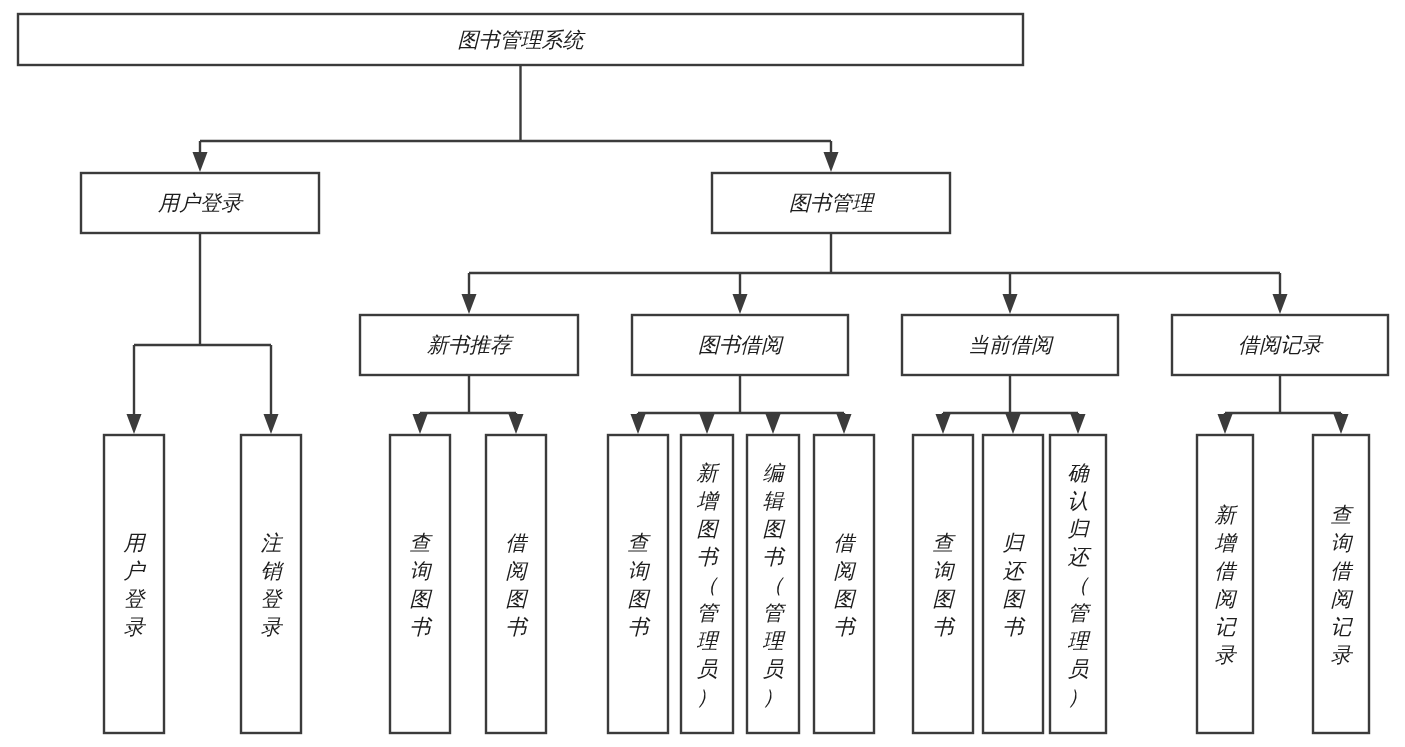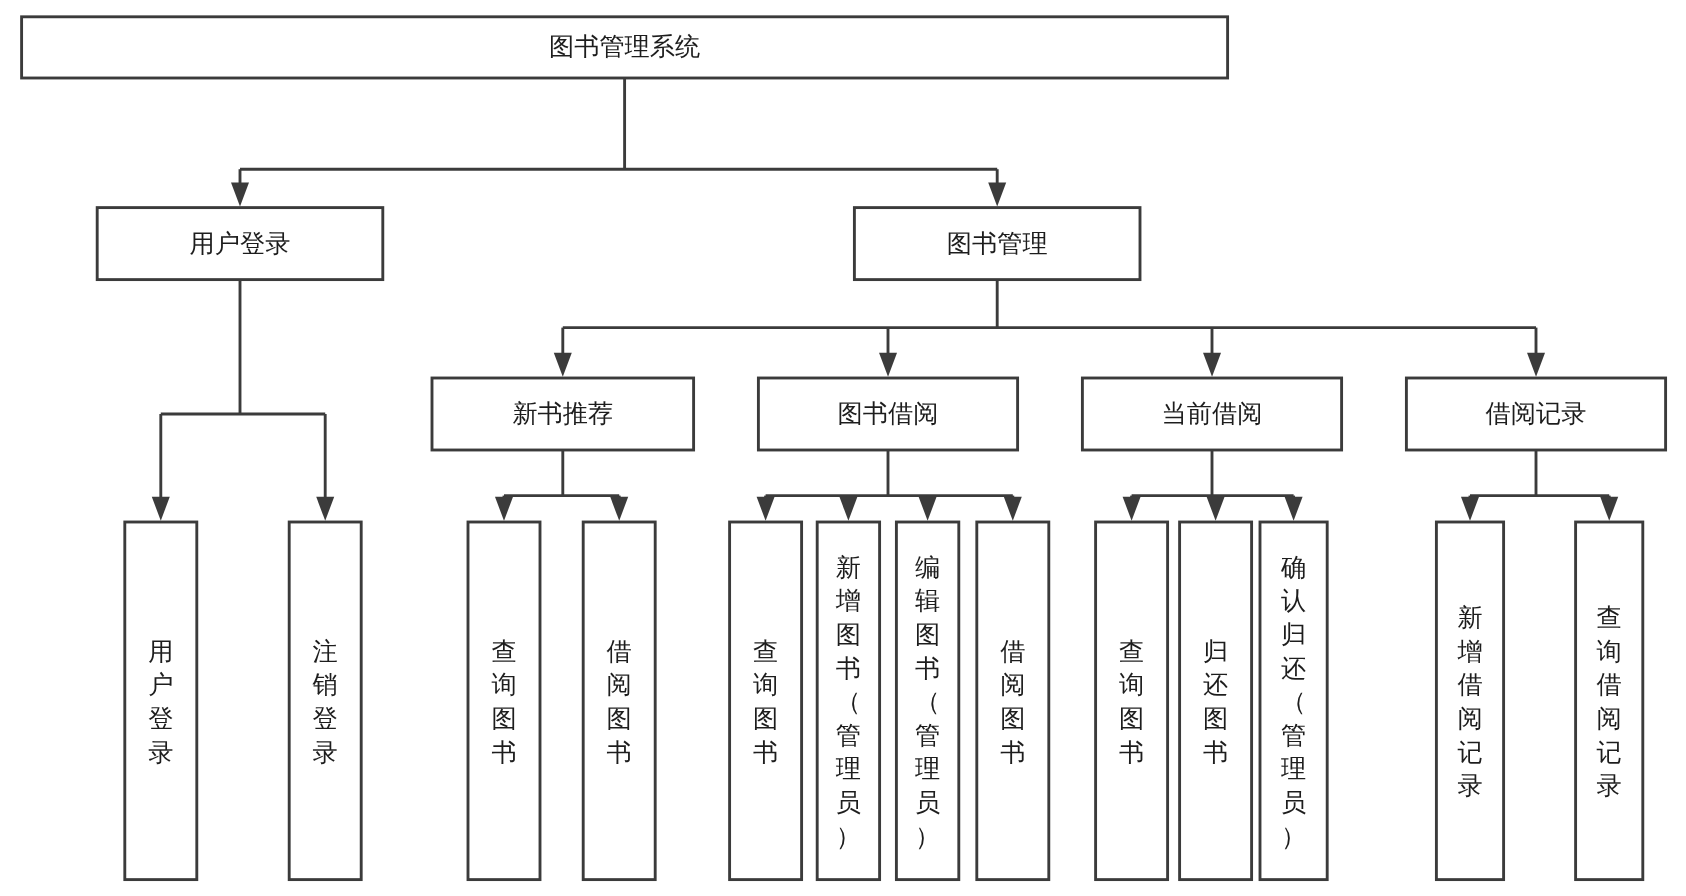--- a/index.html
+++ b/index.html
@@ -13,20 +13,21 @@
     font-family: "DejaVu Sans", "Liberation Sans", sans-serif;
     overflow: hidden;
     position: relative;
   }
   #diagram-root {
     position: absolute;
     left: 0;
     top: 0;
     width: 1405px;
     height: 539px;
+    font-style: italic;
   }
   svg#flow {
     display: block;
     width: 1405px;
     height: 747px;
   }
   .node-rect {
     fill: #ffffff;
     stroke: #3b3b3b;
     stroke-width: 2.4;

